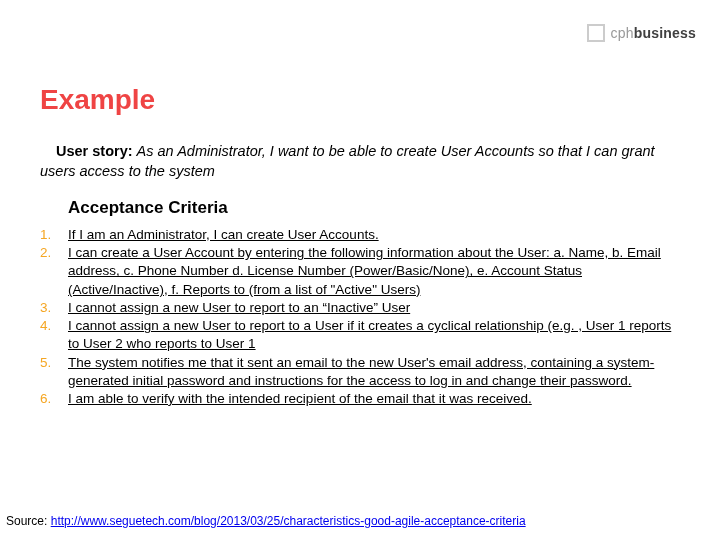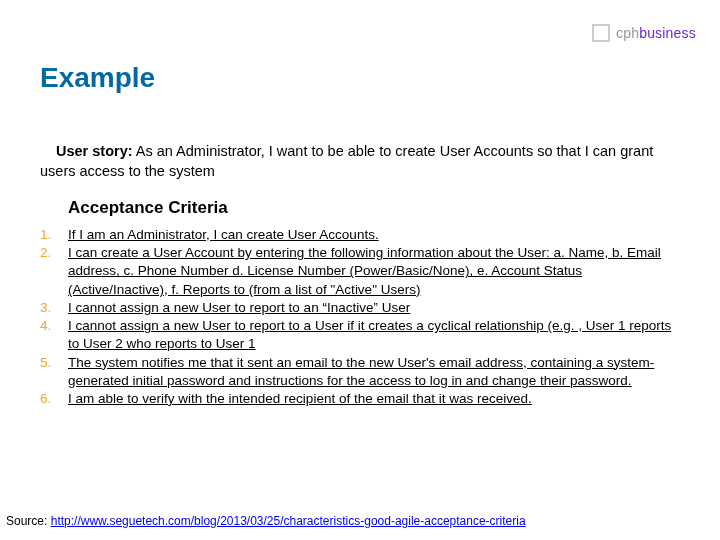--- a/index.html
+++ b/index.html
@@ -22,41 +22,41 @@
   .logo-box {
     width: 18px;
     height: 18px;
     border: 2px solid #ccc;
   }
   .logo-text {
     font-size: 14px;
     color: #999;
     letter-spacing: 0.2px;
   }
-  .logo-text .bold { font-weight: normal; color: #6d28d9; }
+  .logo-text .bold { font-weight: bold; color: #404040; }
   .title {
     position: absolute;
-    top: 62px;
+    top: 84px;
     left: 40px;
     font-size: 28px;
     font-weight: bold;
-    color: #0369a1;
+    color: #ef4444;
   }
   .section {
     position: absolute;
     left: 40px;
     right: 40px;
   }
   .story {
     top: 142px;
     font-size: 14.5px;
     line-height: 1.35;
   }
   .story .label { font-weight: bold; margin-left: 16px; }
-  .story .text { }
+  .story .text { font-style: italic; }
   .ac-title {
     top: 198px;
     font-size: 17px;
     font-weight: bold;
     margin-left: 28px;
   }
   .list {
     top: 226px;
     font-size: 13.5px;
     line-height: 1.35;

